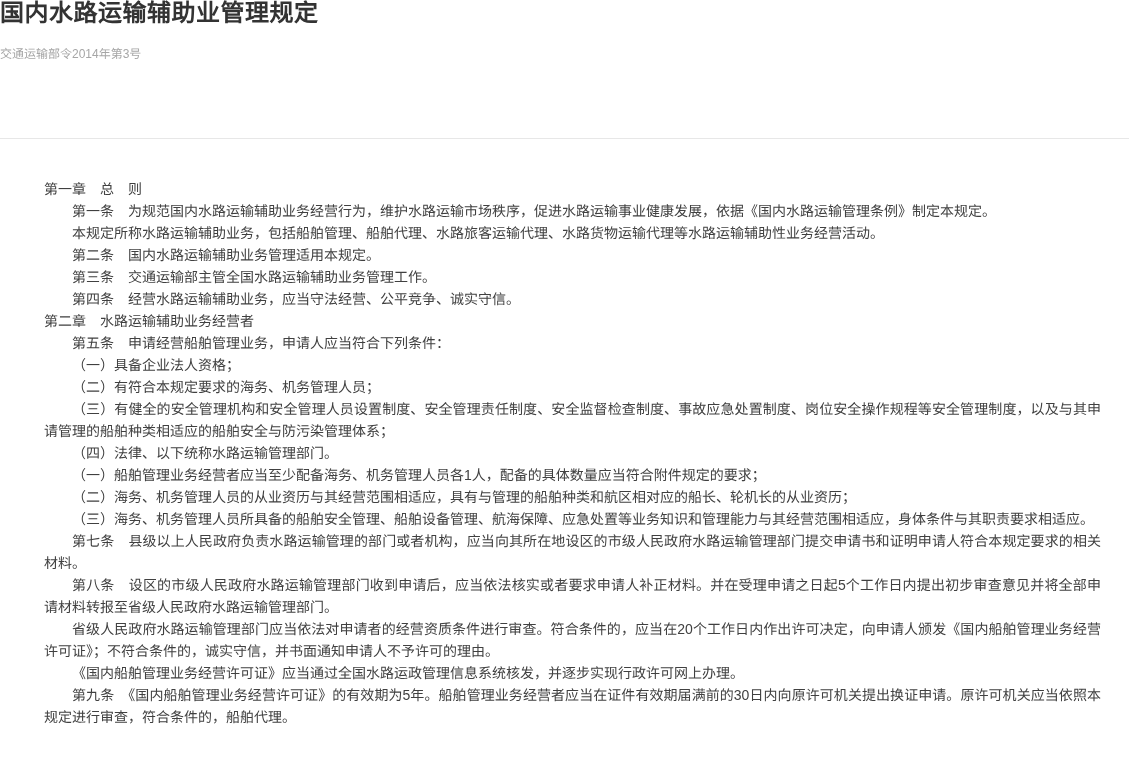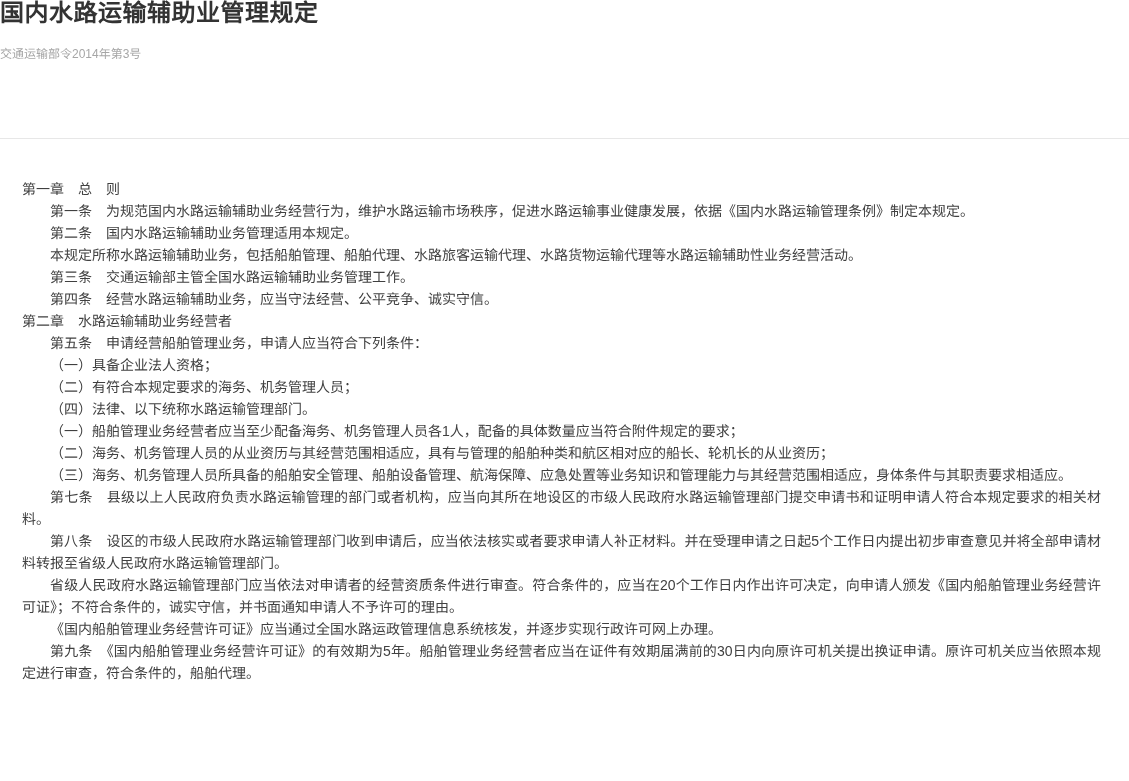--- a/index.html
+++ b/index.html
@@ -26,49 +26,50 @@
     letter-spacing: 0.5px;
   }
   .doc-subtitle {
     margin-top: 20px;
     font-size: 12px;
     line-height: 16px;
     color: #a6a6a6;
     font-weight: normal;
   }
   .doc-body {
-    padding: 39px 28px 0 22px;
+    padding: 39px 28px 0 44px;
     font-size: 14px;
     line-height: 22px;
     color: #404040;
     text-align: justify;
   }
   .doc-body p { margin: 0; }
   p.chapter { text-indent: 0; }
   p.article { text-indent: 2em; }
 </style>
 </head>
 <body>
 
 <header class="doc-header">
   <h1 class="doc-title">国内水路运输辅助业管理规定</h1>
   <div class="doc-subtitle">交通运输部令2014年第3号</div>
 </header>
 
 <main class="doc-body">
   <p class="chapter">第一章　总　则</p>
   <p class="article">第一条　为规范国内水路运输辅助业务经营行为，维护水路运输市场秩序，促进水路运输事业健康发展，依据《国内水路运输管理条例》制定本规定。</p>
+  <p class="article">本规定所称水路运输辅助业务，包括船舶管理、船舶代理、水路旅客运输代理、水路货物运输代理等水路运输辅助性业务经营活动。</p>
   <p class="article">第二条　国内水路运输辅助业务管理适用本规定。</p>
-  <p class="article">本规定所称水路运输辅助业务，包括船舶管理、船舶代理、水路旅客运输代理、水路货物运输代理等水路运输辅助性业务经营活动。</p>
   <p class="article">第三条　交通运输部主管全国水路运输辅助业务管理工作。</p>
   <p class="article">第四条　经营水路运输辅助业务，应当守法经营、公平竞争、诚实守信。</p>
   <p class="chapter">第二章　水路运输辅助业务经营者</p>
   <p class="article">第五条　申请经营船舶管理业务，申请人应当符合下列条件：</p>
   <p class="article">（一）具备企业法人资格；</p>
   <p class="article">（二）有符合本规定要求的海务、机务管理人员；</p>
+  <p class="article">（三）有健全的安全管理机构和安全管理人员设置制度、安全管理责任制度、安全监督检查制度、事故应急处置制度、岗位安全操作规程等安全管理制度，以及与其申请管理的船舶种类相适应的船舶安全与防污染管理体系；</p>
   <p class="article">（四）法律、以下统称水路运输管理部门。</p>
   <p class="article">（一）船舶管理业务经营者应当至少配备海务、机务管理人员各1人，配备的具体数量应当符合附件规定的要求；</p>
   <p class="article">（二）海务、机务管理人员的从业资历与其经营范围相适应，具有与管理的船舶种类和航区相对应的船长、轮机长的从业资历；</p>
   <p class="article">（三）海务、机务管理人员所具备的船舶安全管理、船舶设备管理、航海保障、应急处置等业务知识和管理能力与其经营范围相适应，身体条件与其职责要求相适应。</p>
   <p class="article">第七条　县级以上人民政府负责水路运输管理的部门或者机构，应当向其所在地设区的市级人民政府水路运输管理部门提交申请书和证明申请人符合本规定要求的相关材料。</p>
   <p class="article">第八条　设区的市级人民政府水路运输管理部门收到申请后，应当依法核实或者要求申请人补正材料。并在受理申请之日起5个工作日内提出初步审查意见并将全部申请材料转报至省级人民政府水路运输管理部门。</p>
   <p class="article">省级人民政府水路运输管理部门应当依法对申请者的经营资质条件进行审查。符合条件的，应当在20个工作日内作出许可决定，向申请人颁发《国内船舶管理业务经营许可证》；不符合条件的，诚实守信，并书面通知申请人不予许可的理由。</p>
   <p class="article">《国内船舶管理业务经营许可证》应当通过全国水路运政管理信息系统核发，并逐步实现行政许可网上办理。</p>
   <p class="article">第九条　《国内船舶管理业务经营许可证》的有效期为5年。船舶管理业务经营者应当在证件有效期届满前的30日内向原许可机关提出换证申请。原许可机关应当依照本规定进行审查，符合条件的，船舶代理。</p>
 </main>

